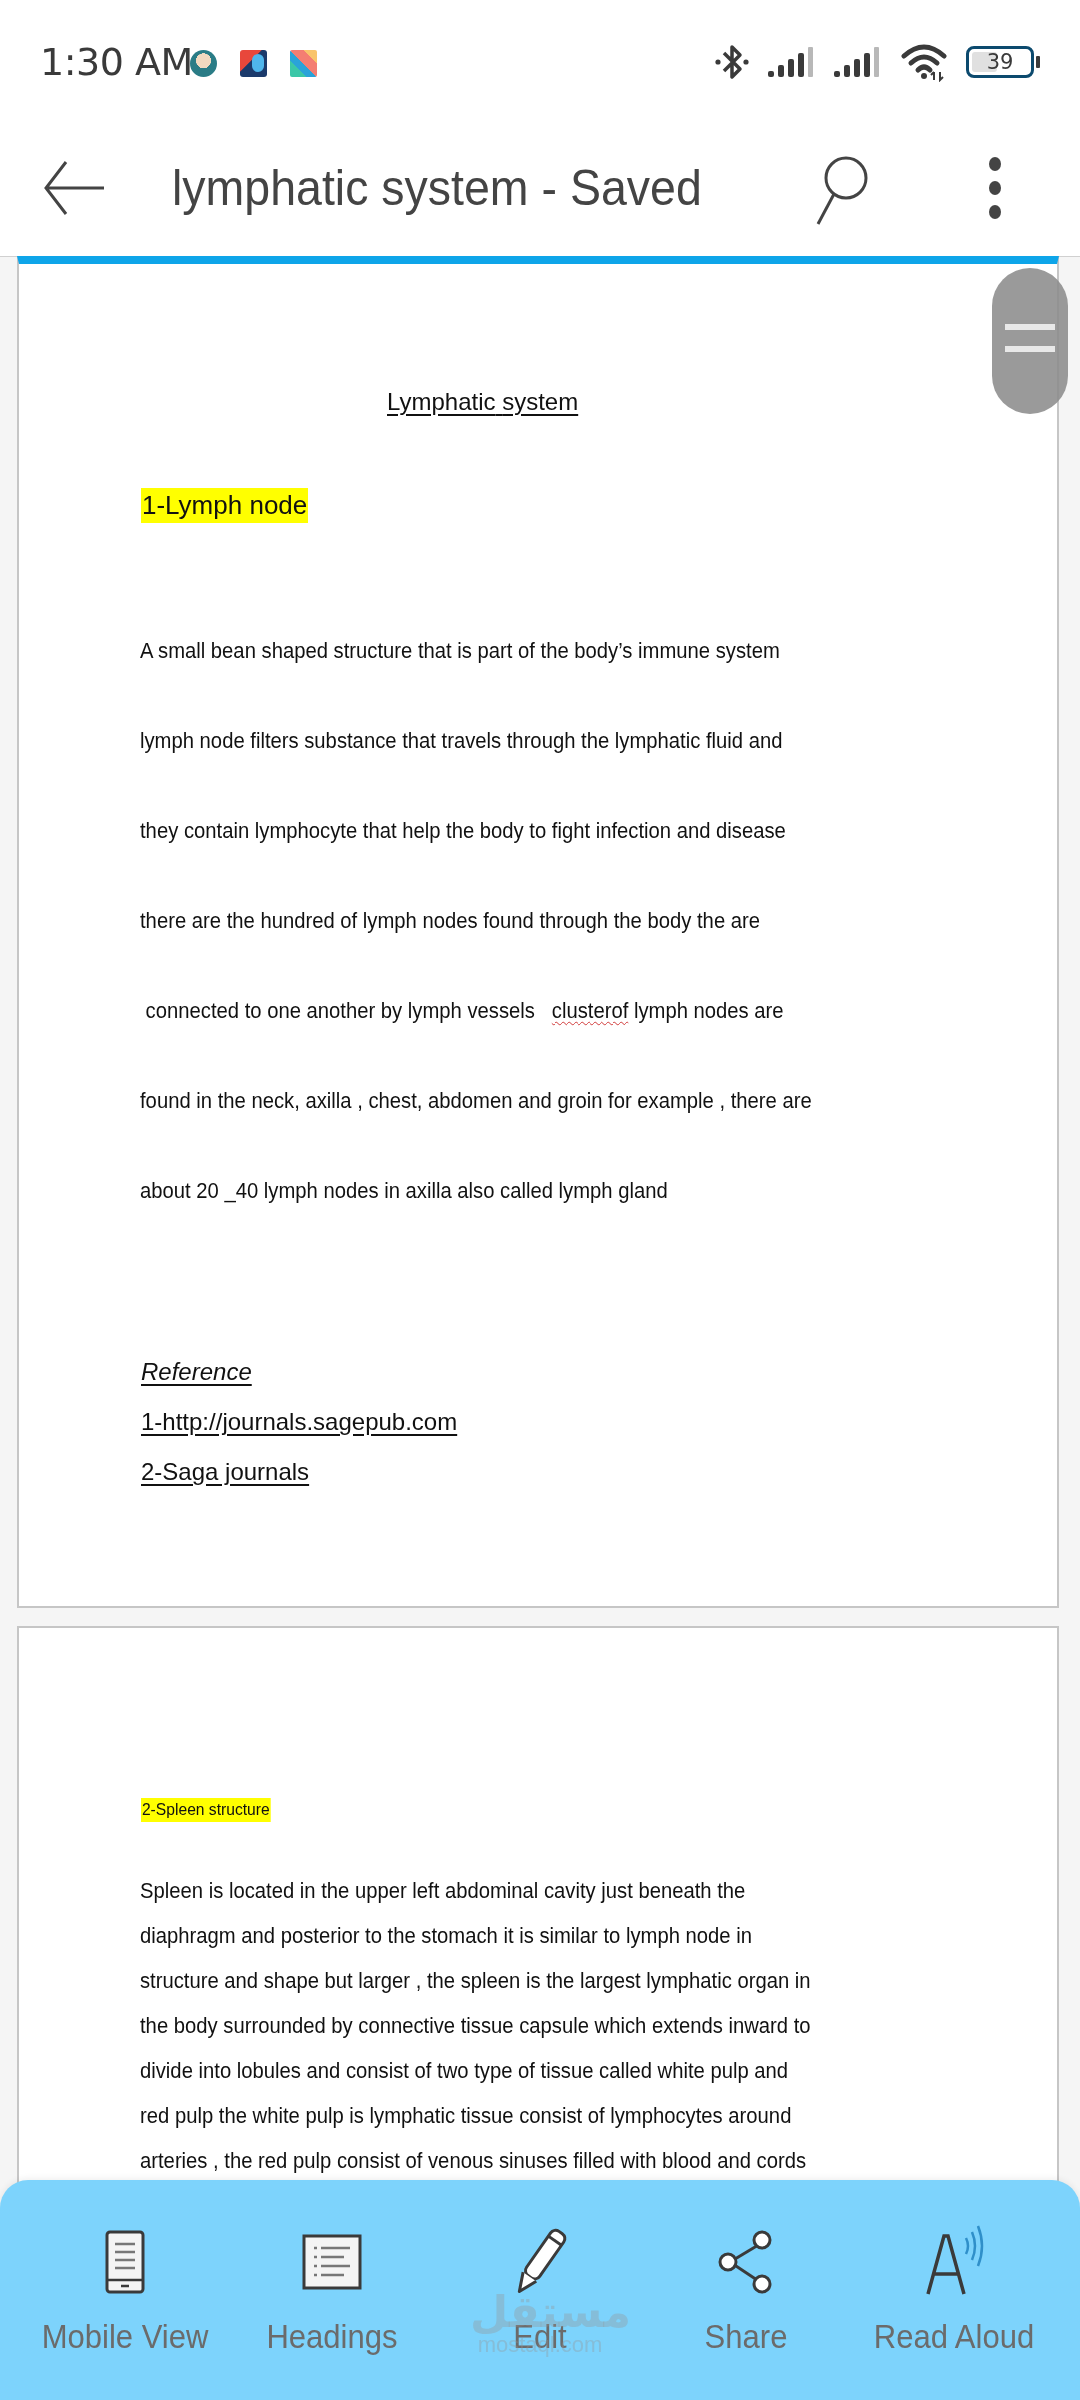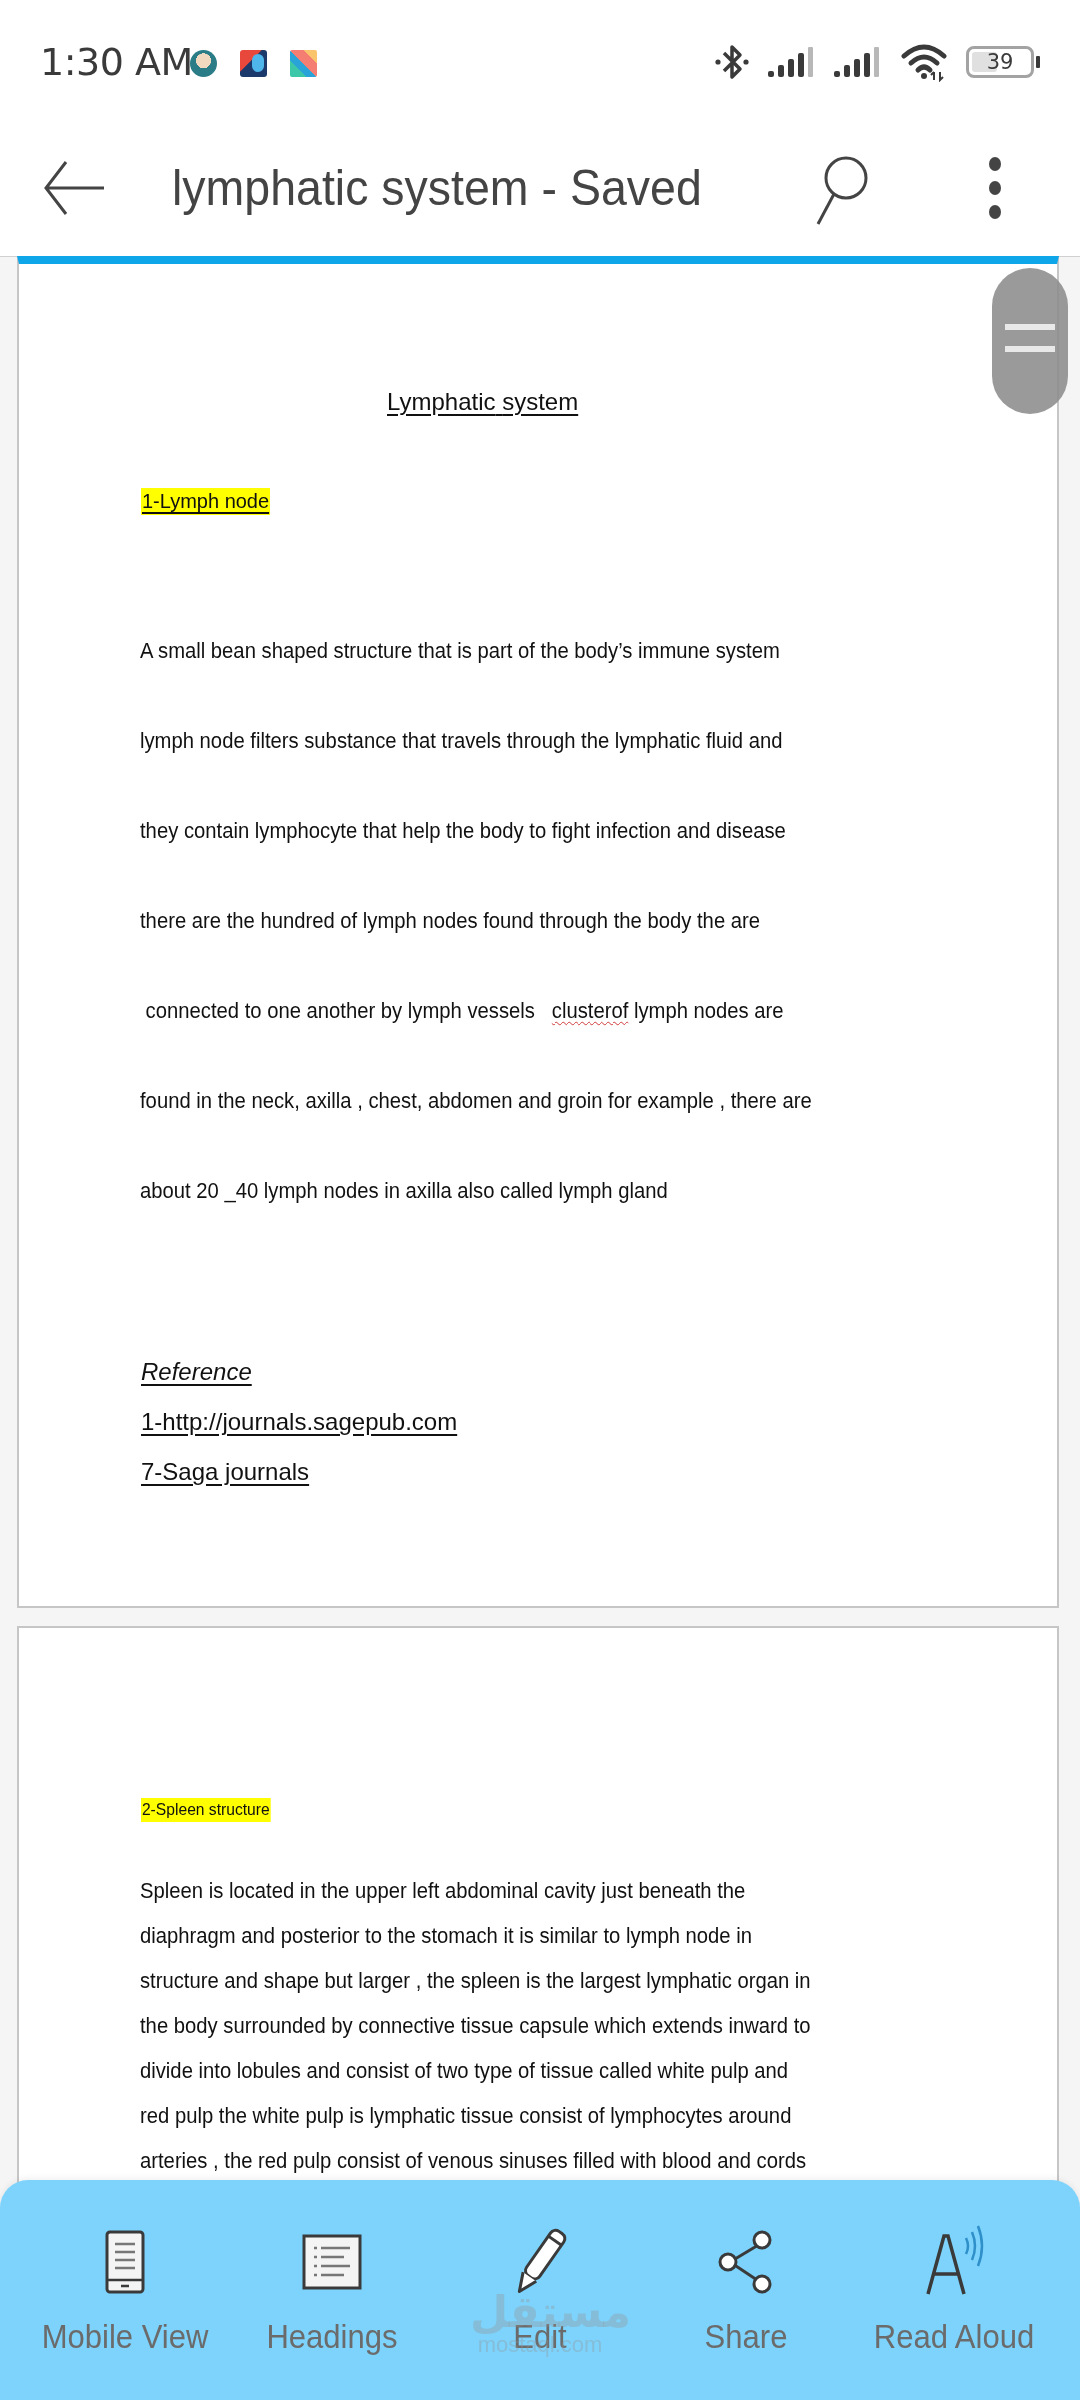--- a/index.html
+++ b/index.html
@@ -18,21 +18,21 @@
     font-family: "DejaVu Sans", sans-serif; letter-spacing: -0.5px;
   }
   .notif-icon { position: absolute; top: 50px; width: 27px; height: 27px; }
   .ni1 { left: 190px; border-radius: 50%; background: radial-gradient(circle at 50% 40%, #f1d9c0 0 35%, #2a7c86 36% 100%); }
   .ni2 { left: 240px; border-radius: 3px; background: linear-gradient(135deg, #e8473b 0 40%, #1b3a6b 41% 100%); }
   .ni2::after { content: ""; position: absolute; right: 3px; top: 4px; width: 12px; height: 18px; border-radius: 6px; background: #4fb6ec; }
   .ni3 { left: 290px; border-radius: 2px; overflow: hidden;
          background: linear-gradient(45deg, #3bc7a8 0 30%, #2aa3d9 30% 50%, #f47e72 50% 75%, #f9c46b 75% 100%); }
   .sys-icons { position: absolute; right: 46px; top: 42px; height: 40px; display: flex; align-items: center; gap: 18px; }
   .battery {
-    width: 62px; height: 26px; border: 3px solid #a3a3a3; border-radius: 8px; position: relative;
+    width: 62px; height: 26px; border: 3px solid #0c4a6e; border-radius: 8px; position: relative;
     display: flex; align-items: center; justify-content: center; font-size: 21px; color: #3a3a3a;
     font-family: "DejaVu Sans", sans-serif;
   }
   .battery::before { content: ""; position: absolute; left: 3px; top: 3px; bottom: 3px; width: 40%; background: #e0e0e0; border-radius: 3px; z-index: 0; }
   .battery span { position: relative; z-index: 1; }
   .battery::after { content: ""; position: absolute; right: -9px; top: 7px; width: 4px; height: 12px; background: #3a3a3a; border-radius: 1px; }
 
   
   .app-bar {
     position: absolute; left: 0; top: 128px; width: 1080px; height: 128px; background: #ffffff;
@@ -50,21 +50,21 @@
   
   .page {
     position: absolute; left: 17px; width: 1042px; background: #ffffff;
     border: 2px solid #c6c6c6; box-sizing: border-box;
   }
   .page1 { top: 256px; height: 1352px; border-top: 8px solid #0ea5e9; }
   .page2 { top: 1626px; height: 900px; }
   .doc-text { position: absolute; font-family: "Liberation Sans", sans-serif; color: #111; white-space: nowrap; }
   .p-title { left: 368px; top: 124px; font-size: 24px; text-decoration: underline; text-underline-offset: 4px; }
   .hl { background: #ffff00; }
-  .p-h1 { left: 122px; top: 224px; font-size: 20px; text-decoration: underline; text-underline-offset: 4px; padding: 2px 1px; }
+  .p-h1 { left: 122px; top: 224px; font-size: 26px; text-underline-offset: 4px; padding: 2px 1px; }
   .body-line { font-size: 22px; transform: scaleX(0.92); transform-origin: left center; }
   .ref-head { left: 122px; top: 1096px; font-size: 24px; font-style: italic; text-decoration: underline; text-underline-offset: 4px; }
   .ref-item { font-size: 24px; text-decoration: underline; text-underline-offset: 4px; text-align: right; }
   .spell { text-decoration: underline wavy #d13b3b; text-decoration-thickness: 1px; text-underline-offset: 3px; }
   .p-h2 { left: 122px; top: 170px; font-size: 17px; padding: 2px 1px; transform: scaleX(0.92); transform-origin: left center; }
 
   
   .scroll-handle {
     position: absolute; left: 992px; top: 268px; width: 76px; height: 146px; border-radius: 38px;
     background: rgba(140,140,140,0.88);
@@ -162,21 +162,21 @@
   <div class="doc-text body-line" style="left:121px;top:374px;">A small bean shaped structure that is part of the body’s immune system</div>
   <div class="doc-text body-line" style="left:121px;top:464px;"> lymph node filters substance that travels through the lymphatic fluid and</div>
   <div class="doc-text body-line" style="left:121px;top:554px;"> they contain lymphocyte that help the body to fight infection and disease</div>
   <div class="doc-text body-line" style="left:121px;top:644px;"> there are the hundred of lymph nodes found through the body the are</div>
   <div class="doc-text body-line" style="left:121px;top:734px;white-space:pre;"><span> connected to one another by lymph vessels   </span><span class="spell">clusterof</span><span> lymph nodes are</span></div>
   <div class="doc-text body-line" style="left:121px;top:824px;"> found in the neck, axilla , chest, abdomen and groin for example , there are</div>
   <div class="doc-text body-line" style="left:121px;top:914px;"> about 20 _40 lymph nodes in axilla also called lymph gland</div>
 
   <div class="doc-text ref-head" style="top:1094px;">Reference</div>
   <div class="doc-text ref-item" style="left:122px;top:1144px;">1-http://journals.sagepub.com</div>
-  <div class="doc-text ref-item" style="left:122px;top:1194px;">7-Saga journals</div>
+  <div class="doc-text ref-item" style="left:122px;top:1194px;">2-Saga journals</div>
 </div>
 
 <div class="page page2">
   <div class="doc-text p-h2 hl">2-Spleen structure</div>
   <div class="doc-text body-line" style="left:121px;top:250px;">Spleen is located in the upper left abdominal cavity just beneath the</div>
   <div class="doc-text body-line" style="left:121px;top:295px;"> diaphragm and posterior to the stomach it is similar to lymph node in</div>
   <div class="doc-text body-line" style="left:121px;top:340px;"> structure and shape but larger , the spleen is the largest lymphatic organ in</div>
   <div class="doc-text body-line" style="left:121px;top:385px;"> the body surrounded by connective tissue capsule which extends inward to</div>
   <div class="doc-text body-line" style="left:121px;top:430px;"> divide into lobules and consist of two type of tissue called white pulp and</div>
   <div class="doc-text body-line" style="left:121px;top:475px;"> red pulp the white pulp is lymphatic tissue consist of lymphocytes around</div>

